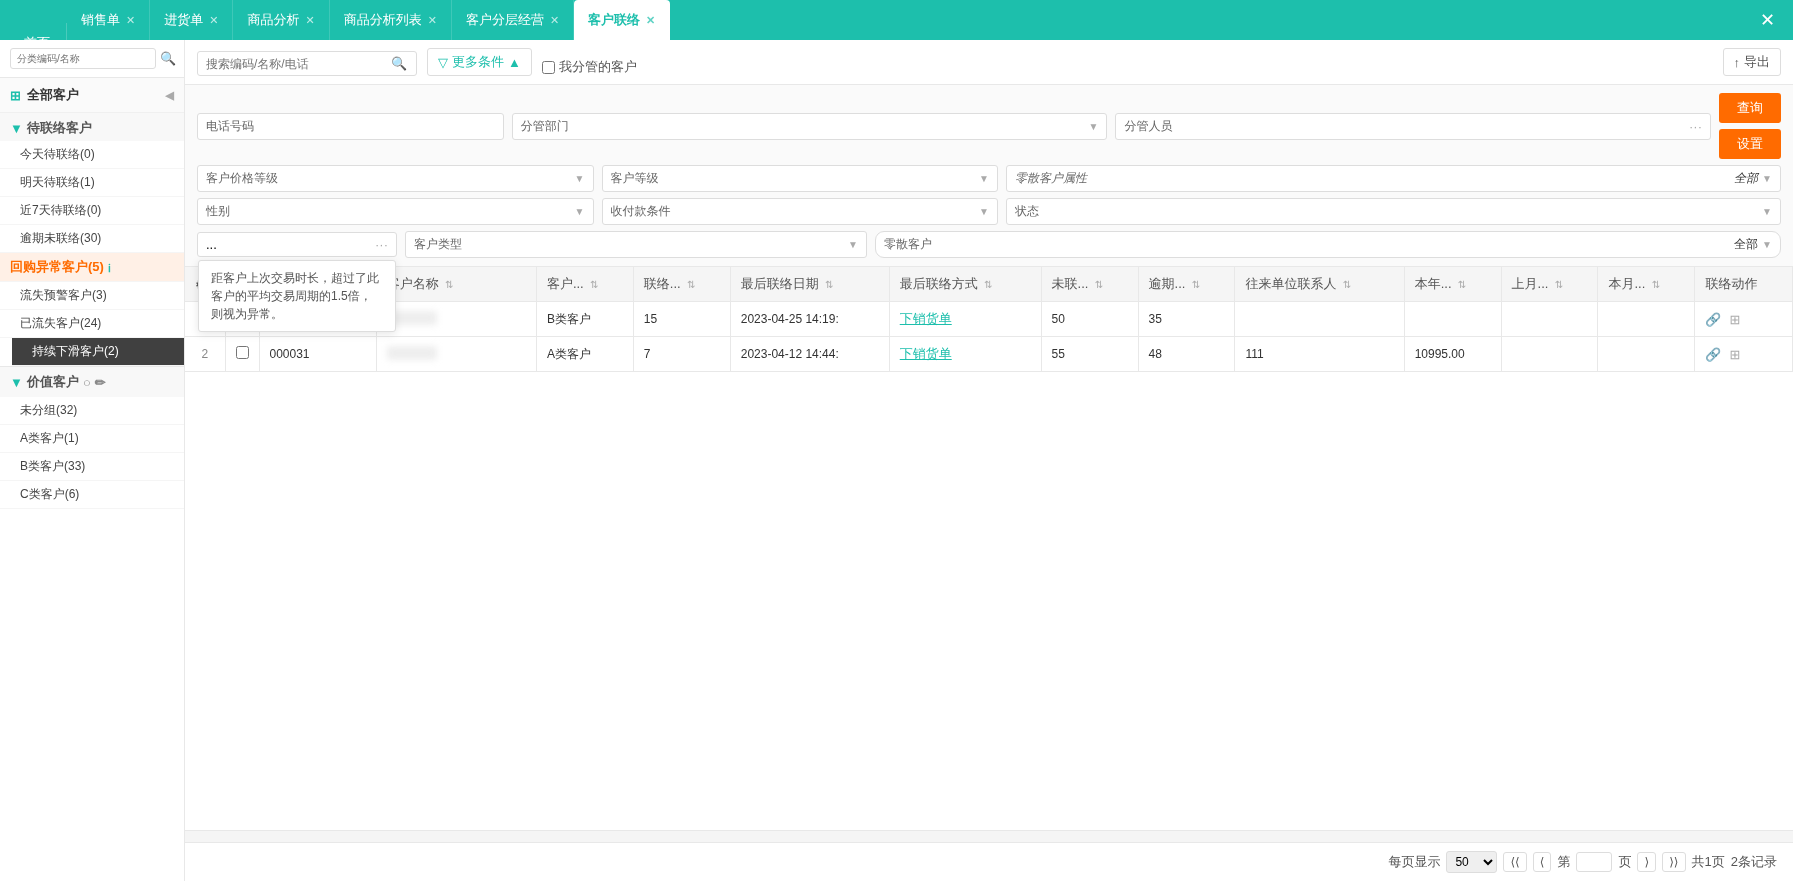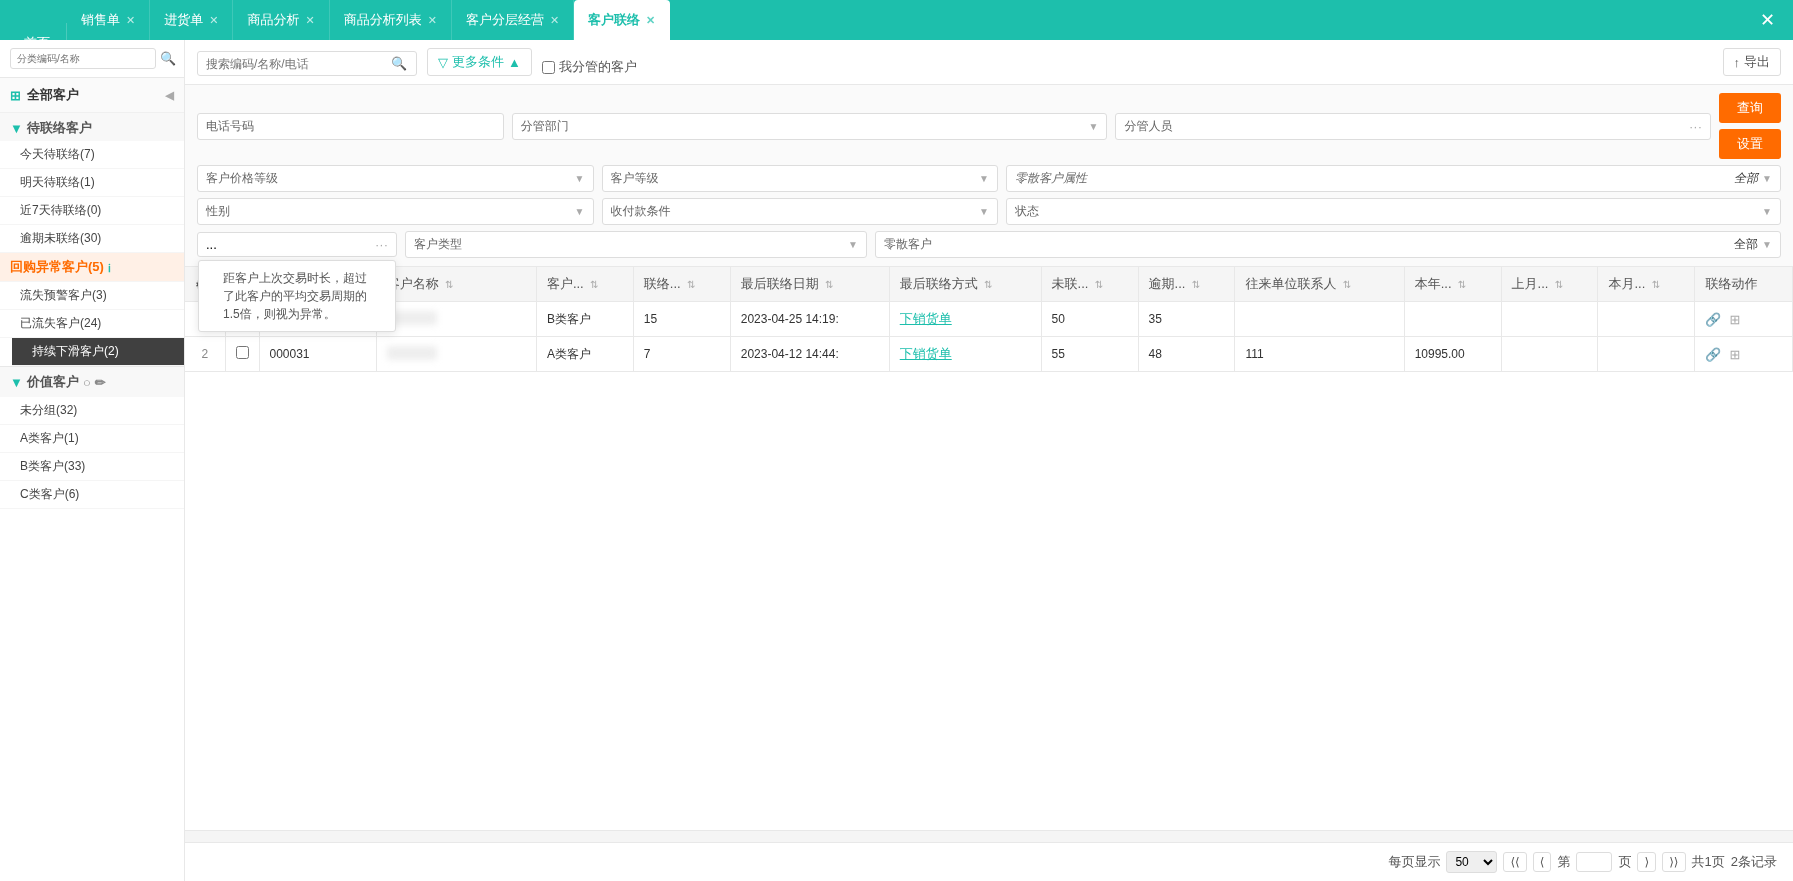--- a/index.html
+++ b/index.html
@@ -132,21 +132,21 @@
       background: #ff6b00; color: #fff; border: none;
       border-radius: 3px; padding: 6px 14px; cursor: pointer;
       font-size: 13px; white-space: nowrap; margin-top: 4px;
     }
     .btn-group-right { display: flex; flex-direction: column; gap: 2px; }
 
     
     .tooltip-box {
       position: absolute; left: 0; top: calc(100% + 4px);
       background: #fff; border: 1px solid #ddd;
-      border-radius: 3px; padding: 8px 24px;
+      border-radius: 3px; padding: 8px 12px;
       font-size: 12px; color: #555; z-index: 100;
       white-space: nowrap; box-shadow: 0 2px 8px rgba(0,0,0,0.1);
       max-width: 400px; white-space: normal; line-height: 1.5;
     }
 
     
     .table-area { flex: 1; overflow: auto; }
     .data-table { width: 100%; border-collapse: collapse; }
     .data-table th, .data-table td {
       border-right: 1px solid #e8e8e8;
@@ -246,21 +246,21 @@
       <span class="icon-all">⊞</span>
       <span>全部客户</span>
       <span class="collapse-btn">◀</span>
     </div>
 
     <div class="sidebar-group-label">
       <span class="arrow">▼</span>
       <span>待联络客户</span>
     </div>
 
-    <div class="sidebar-item">今天待联络(7)</div>
+    <div class="sidebar-item">今天待联络(0)</div>
     <div class="sidebar-item">明天待联络(1)</div>
     <div class="sidebar-item">近7天待联络(0)</div>
     <div class="sidebar-item">逾期未联络(30)</div>
 
     <div class="sidebar-item" style="display:flex;align-items:center;padding-left:10px;font-weight:bold;background:#fff0e6;color:#ff6b00;">
       <span>回购异常客户(5)</span>
       <span style="margin-left:4px;color:#1dbfac;font-size:11px;cursor:pointer;">ℹ</span>
     </div>
 
     <div class="sidebar-item">流失预警客户(3)</div>
@@ -367,21 +367,21 @@
           <span>...</span>
           <span class="dots">···</span>
 
           <div class="tooltip-box">距客户上次交易时长，超过了此客户的平均交易周期的1.5倍，则视为异常。</div>
         </div>
         <div class="filter-item">
           <label>客户类型</label>
           <span style="flex:1;"></span>
           <span class="down-arrow">▼</span>
         </div>
-        <div class="filter-item" style="flex:2;">
+        <div class="filter-item" style="flex:2;border-radius:9px;">
           <label>零散客户</label>
           <span style="flex:1;"></span>
           <span style="font-size:12px;color:#333;">全部</span>
           <span class="down-arrow">▼</span>
         </div>
       </div>
     </div>
 
     <div class="table-area">
       <table class="data-table">

